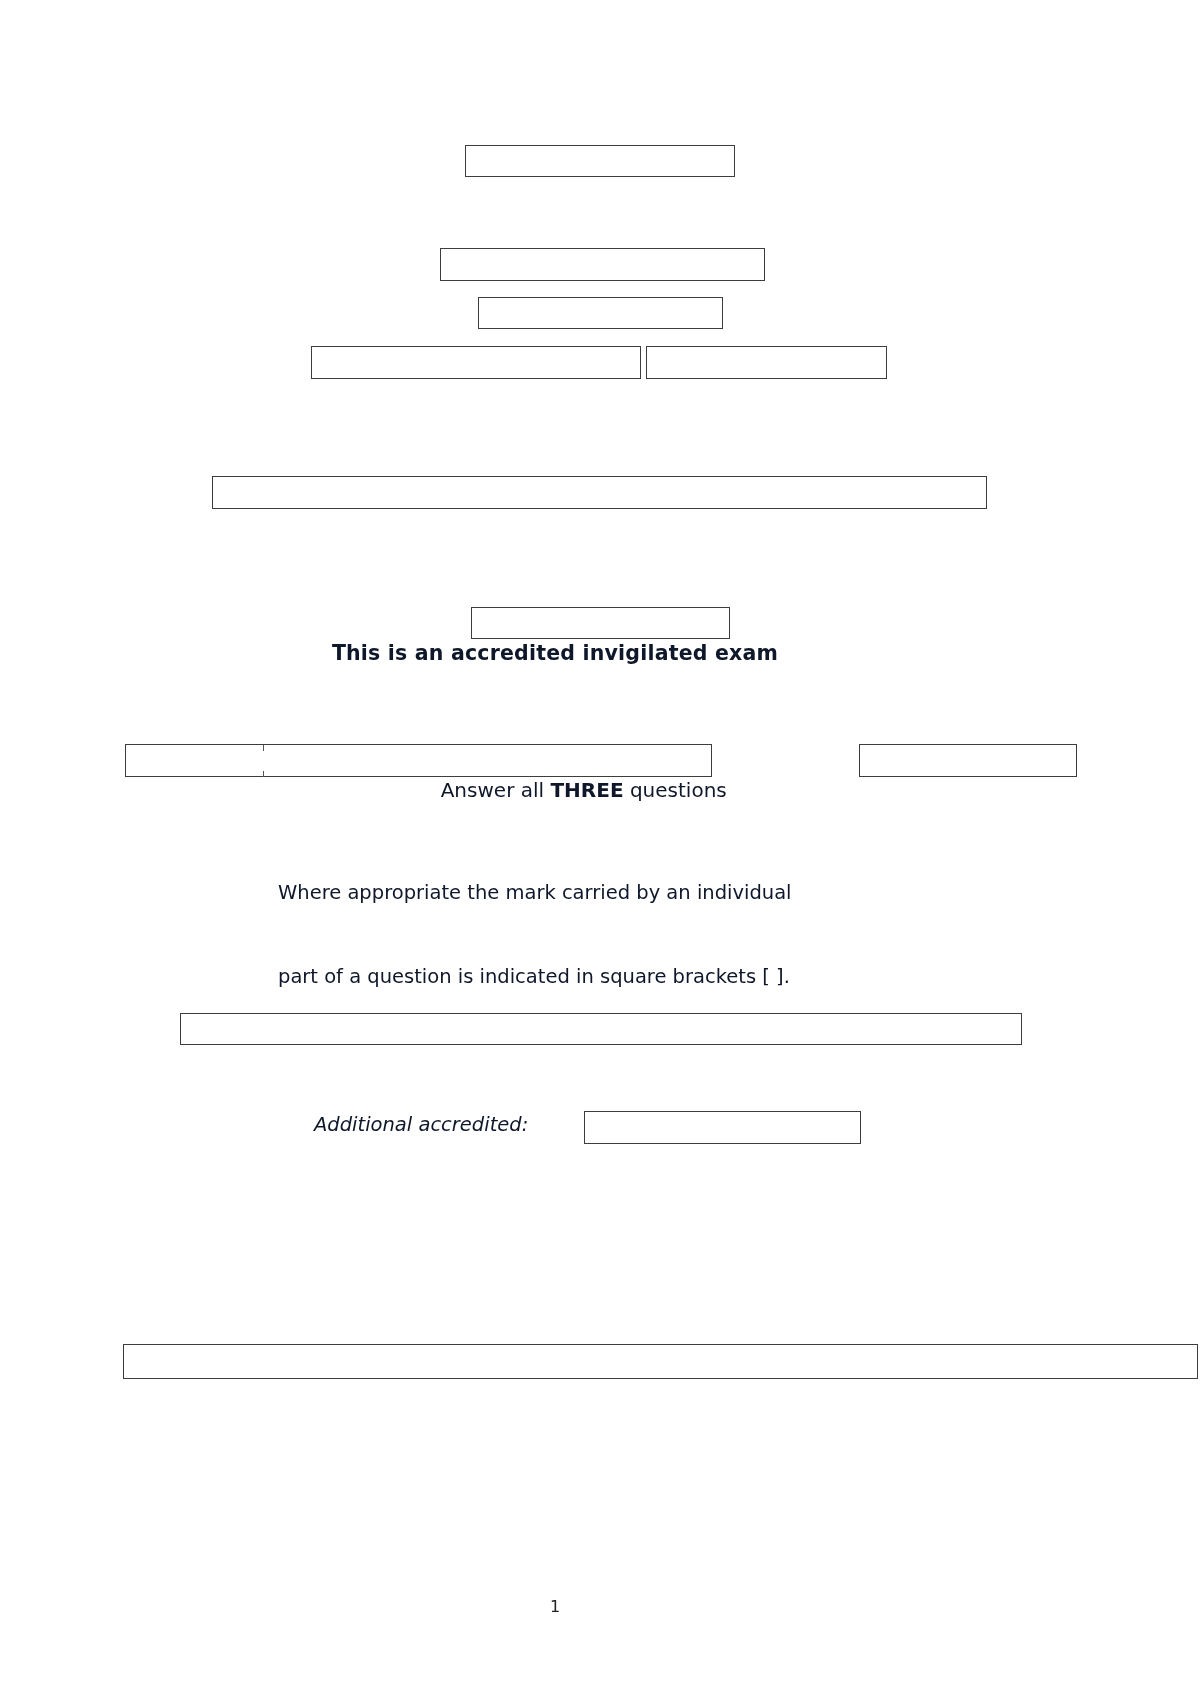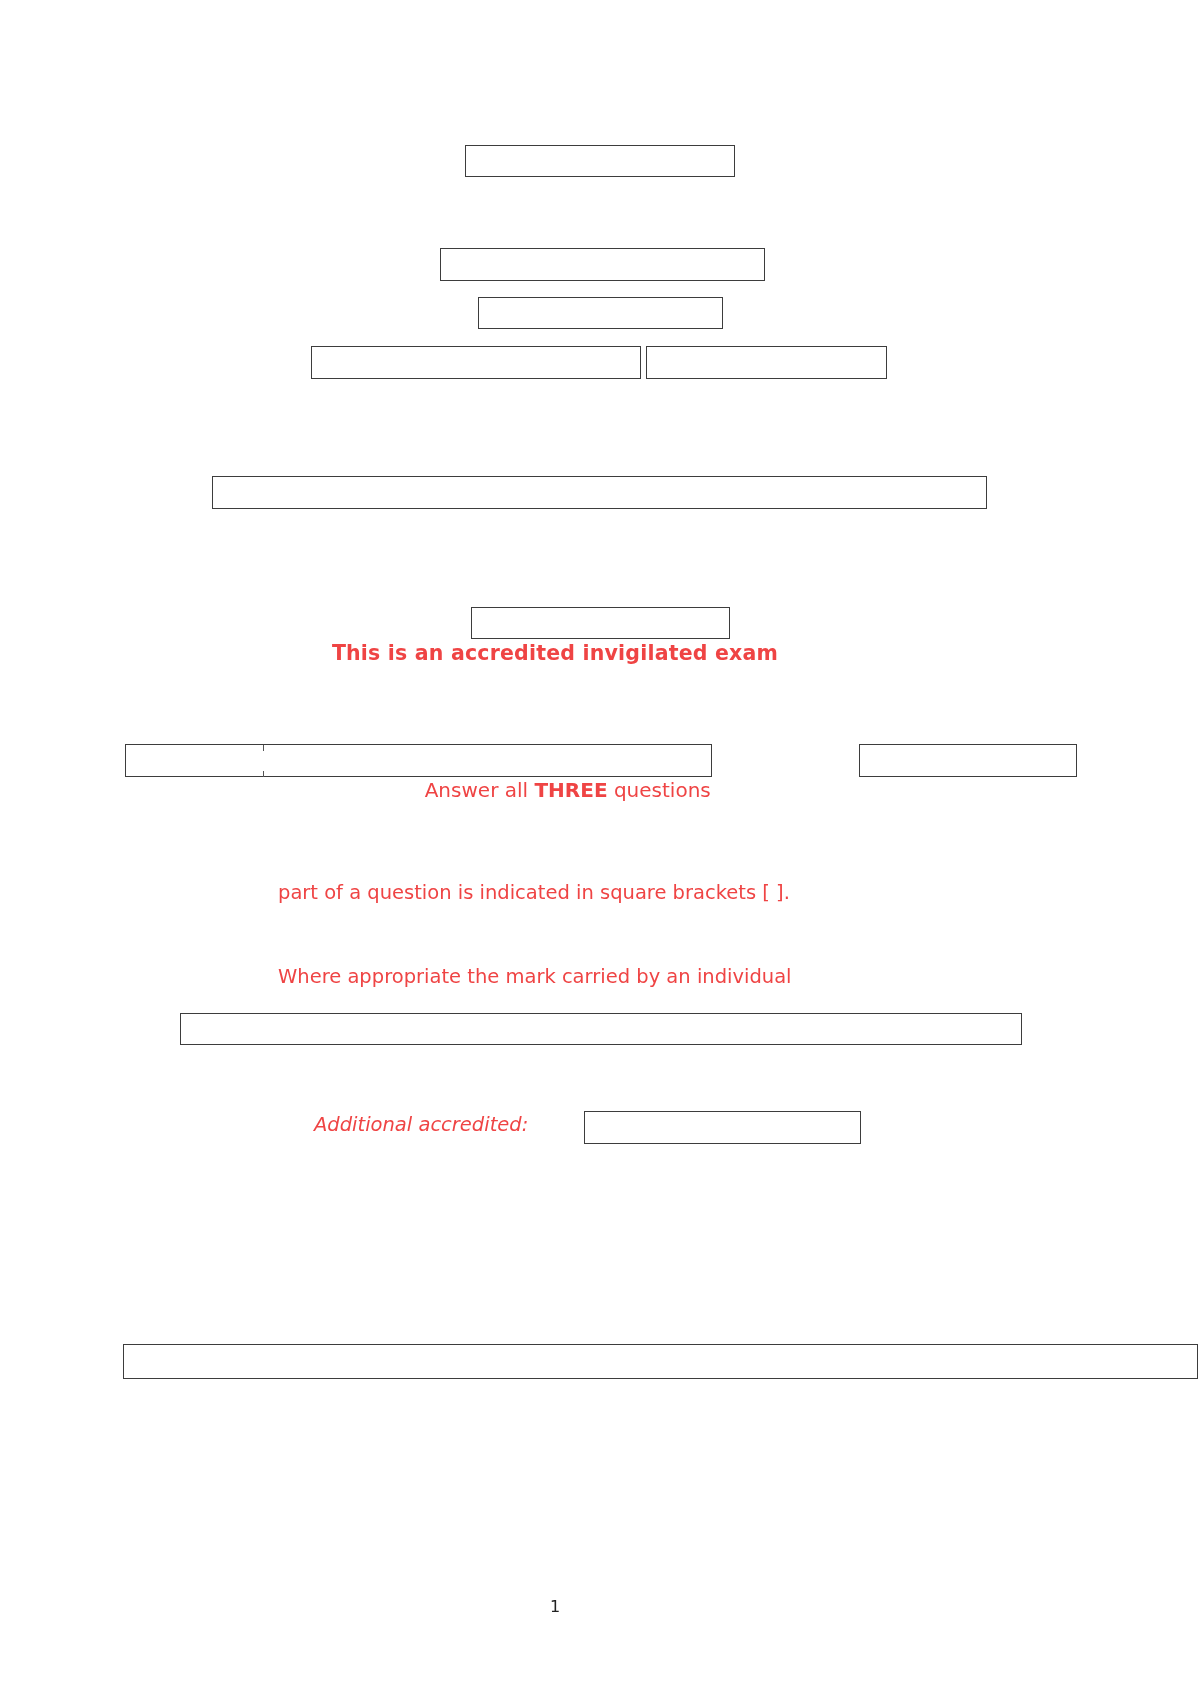--- a/index.html
+++ b/index.html
@@ -32,21 +32,21 @@
   .tick {
     position: absolute;
     width: 1px;
     height: 6px;
     background: #555;
   }
 
   .txt {
     position: absolute;
     box-sizing: border-box;
-    color: #ef4444;
+    color: #0f172a;
     white-space: pre;
   }
 
   .center-line {
     text-align: center;
   }
 
   .accredited {
     font-weight: bold;
     font-size: 20.5px;
@@ -94,26 +94,26 @@
       <div class="redbox" style="left: 180px; top: 1013px; width: 842px; height: 32px; border-color: rgb(61, 61, 61);"></div>
       <div class="redbox" style="left: 584px; top: 1111px; width: 277px; height: 33px; border-color: rgb(61, 61, 61);"></div>
       <div class="redbox" style="left: 123px; top: 1344px; width: 1075px; height: 35px; border-color: rgb(61, 61, 61);"></div>
     </div>
 
   <div class="tick" style="left:263px; top:745px;"></div>
   <div class="tick" style="left:263px; top:771px;"></div>
 
   <div class="txt center-line accredited" style="left:0; top:641px; width:1110px;">This is an accredited invigilated exam</div>
 
-  <div class="txt center-line answer-line" style="left:0; top:753px; width:1110px; top:754px;">
+  <div class="txt center-line answer-line" style="left:16px; top:753px; width:1110px; top:754px;">
     <span>Answer all </span><b>THREE</b><span> questions</span>
   </div>
 
   <div class="txt marks-para" style="left:278px; top:823px; width:620px;">
+    <div>Where appropriate the mark carried by an individual</div>
     <div>part of a question is indicated in square brackets [ ].</div>
-    <div>Where appropriate the mark carried by an individual</div>
   </div>
 
   <div class="txt addmat" style="left:314px; top:1113px; width:260px;">Additional accredited:</div>
 
   <div class="txt pagenum" style="left:0; top:1597px; width:1110px;">1</div>
 
 </div>
 
 </body></html>

